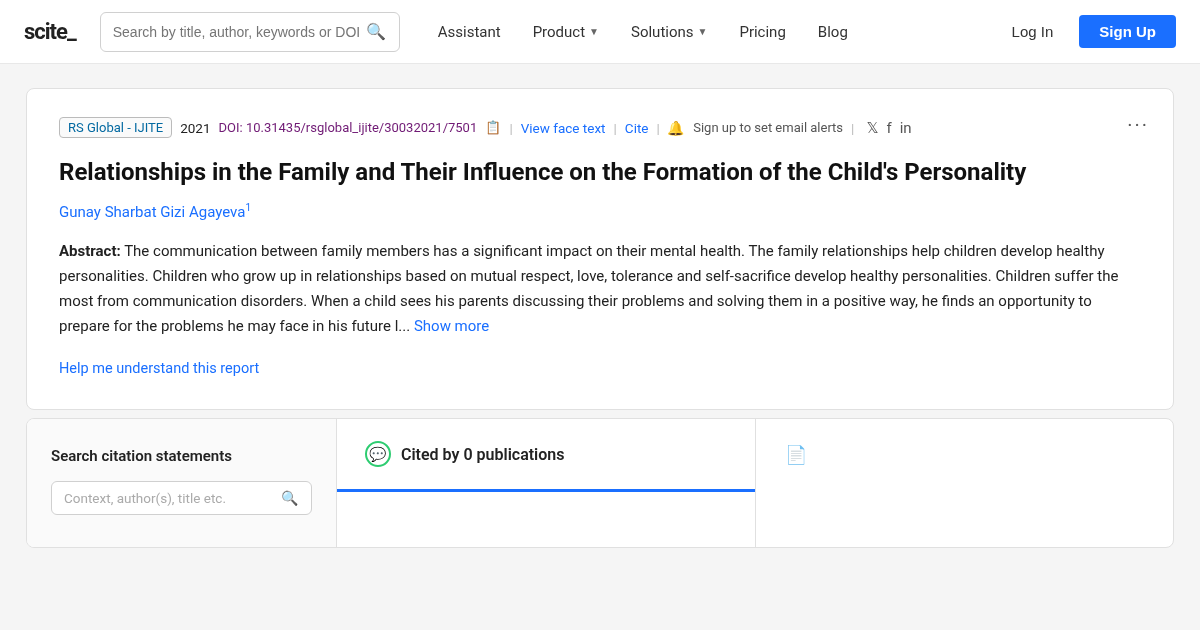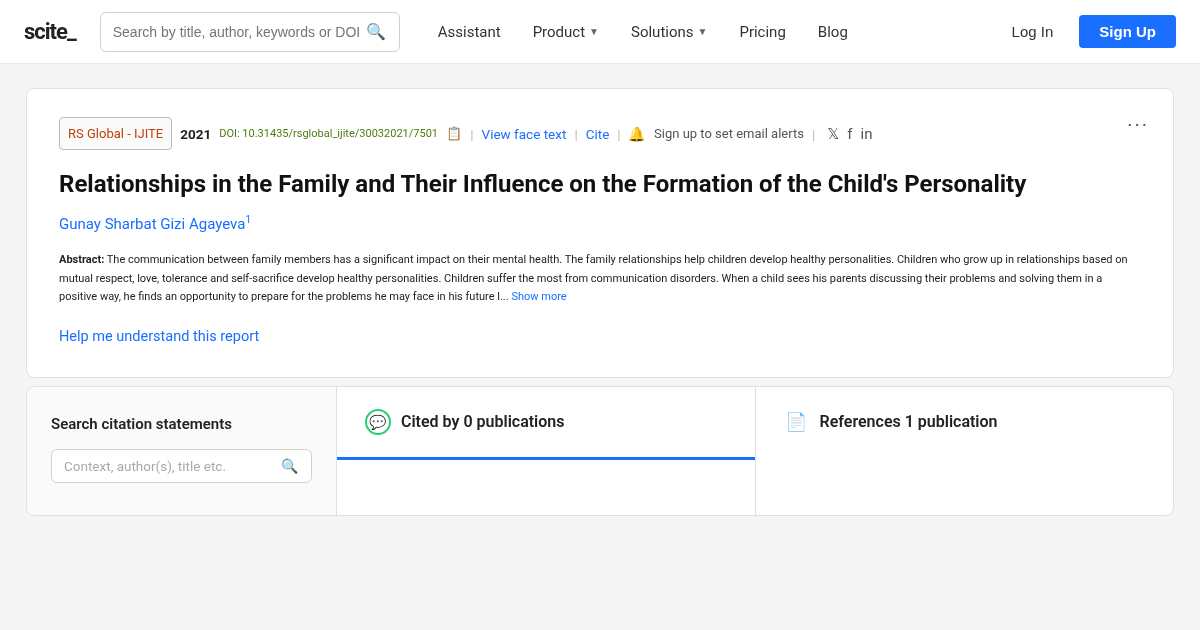--- a/index.html
+++ b/index.html
@@ -105,27 +105,27 @@
       display: flex;
       align-items: center;
       gap: 8px;
       margin-bottom: 18px;
       font-size: 13.5px;
       flex-wrap: wrap;
     }
     .meta-badge {
       border: 1px solid #bbb;
       border-radius: 4px;
-      padding: 8px 8px;
+      padding: 2px 8px;
       font-size: 13px;
-      color: #c2410c;
+      color: #0369a1;
       background: #fafafa;
     }
-    .meta-year { font-weight: 700; color: #222; }
-    .meta-doi { color: #4d7c0f; font-size: 11px; }
+    .meta-year { font-weight: 400; color: #222; }
+    .meta-doi { color: #701a75; font-size: 13px; }
     .meta-copy-icon { color: #777; font-size: 13px; cursor: pointer; }
     .meta-sep { color: #bbb; }
     .meta-link { color: #1a6fff; text-decoration: none; font-size: 13.5px; cursor: pointer; }
     .meta-bell { color: #555; font-size: 14px; }
     .meta-alert { color: #555; font-size: 13px; }
     .social-icons { display: flex; gap: 8px; margin-left: 4px; }
     .social-icon { color: #555; font-size: 15px; cursor: pointer; }
     .more-btn {
       position: absolute;
       top: 24px;
@@ -149,21 +149,21 @@
     .article-authors {
       color: #1a6fff;
       font-size: 15px;
       margin-bottom: 18px;
       cursor: pointer;
     }
     .superscript { font-size: 10px; vertical-align: super; }
 
     
     .abstract-text {
-      font-size: 11px;
+      font-size: 15px;
       line-height: 1.65;
       color: #222;
       margin-bottom: 20px;
     }
     .abstract-label { font-weight: 700; }
     .show-more { color: #1a6fff; cursor: pointer; text-decoration: none; }
 
     
     .help-link {
       color: #1a6fff;
@@ -359,18 +359,17 @@
     <div class="panel-cited">
       <div class="panel-tab">
         <div class="panel-tab-icon">💬</div>
         <span class="panel-tab-label">Cited by 0 publications</span>
       </div>
     </div>
 
     <div class="panel-references">
       <div class="panel-tab-refs">
         <div class="panel-tab-refs-icon">📄</div>
-        <span class="panel-tab-refs-label">References 1 publication</span>
       </div>
     </div>
 
   </div>
 </div>
 
 </body></html>

